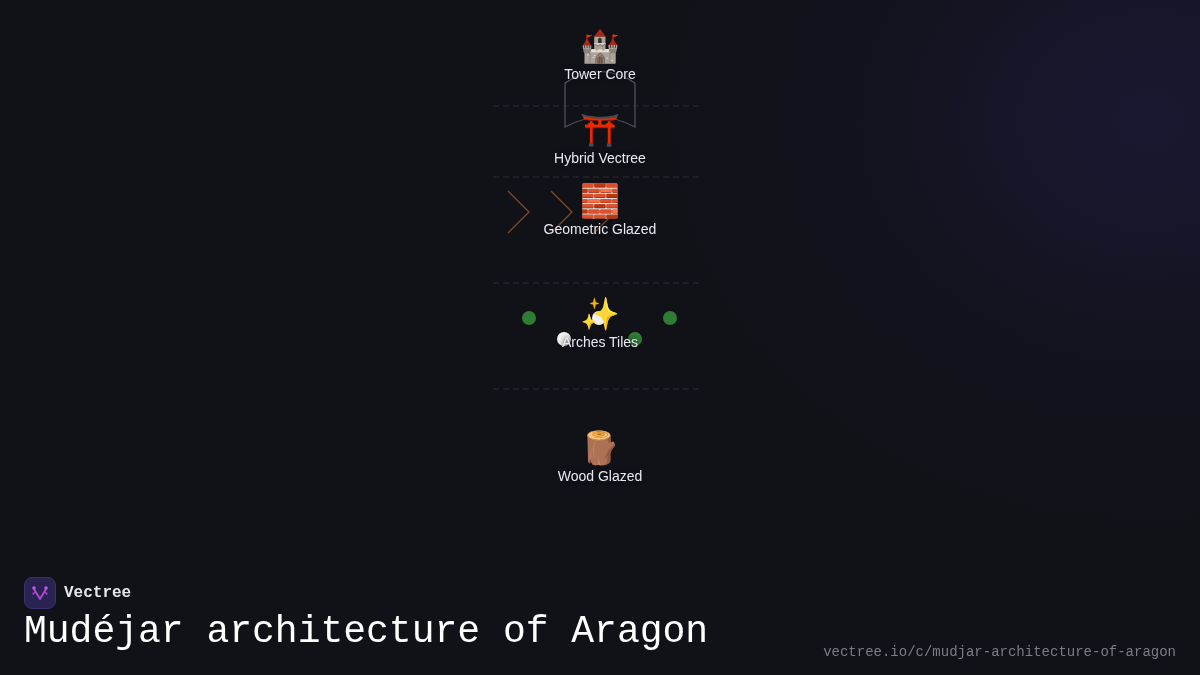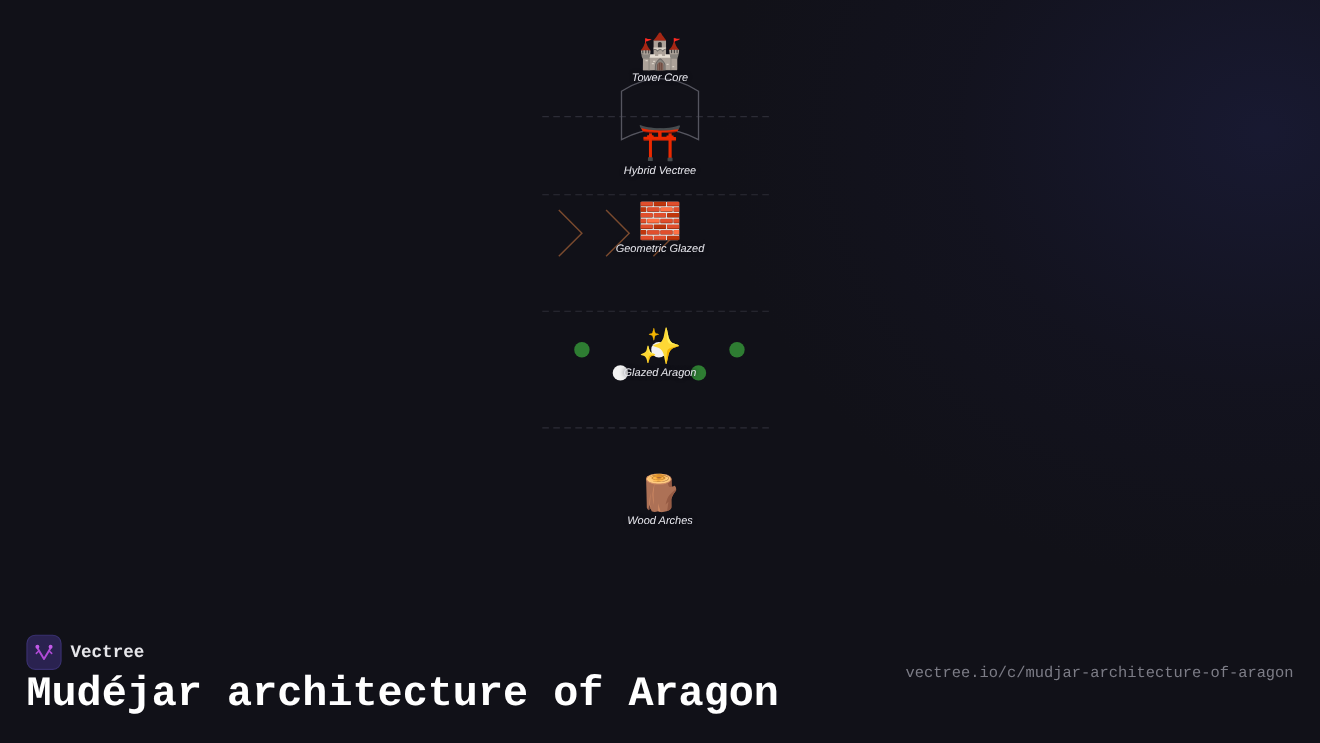--- a/index.html
+++ b/index.html
@@ -17,42 +17,41 @@
     .diagram svg { position: absolute; left: 0; top: 0; }
     .node {
       position: absolute; width: 140px; text-align: center;
       transform: translateX(-50%);
     }
     .node-icon {
       display: block; font-size: 32px; line-height: 36px; height: 36px;
       font-family: "DejaVu Sans", sans-serif;
     }
     .node-label {
-      display: block; font-size: 10px; color: #e8e8ee; margin-top: 2px;
+      display: block; font-size: 14px; color: #e8e8ee; margin-top: 2px;
       text-shadow: 0 0 4px #111118;
-      font-style: italic;
     }
     .brand {
       position: absolute; left: 24px; top: 577px; display: flex; align-items: center; gap: 8px;
     }
     .brand-logo {
       width: 32px; height: 32px; border-radius: 8px;
       background: #2a2250; border: 1px solid #3a3170;
       display: flex; align-items: center; justify-content: center; box-sizing: border-box;
     }
     .brand-name {
       font-family: "Liberation Mono", monospace; font-weight: bold; font-size: 16px; color: #e6e6ea;
     }
     .page-title {
       position: absolute; left: 24px; top: 610px;
-      font-family: "Liberation Mono", monospace; font-weight: bold; font-size: 38px; color: #ffffff;
+      font-family: "Liberation Mono", monospace; font-weight: normal; font-size: 38px; color: #ffffff;
       letter-spacing: 0px; white-space: nowrap;
     }
     .page-url {
-      position: absolute; right: 24px; top: 604px;
+      position: absolute; right: 24px; top: 644px;
       font-family: "Liberation Mono", monospace; font-size: 14px; color: #7c7c86; white-space: nowrap;
     }
   </style>
 </head>
 <body>
 
 <div class="bg-glow"></div>
 
 <div class="diagram">
   <svg width="1200" height="560" viewBox="0 0 1200 560">
@@ -91,26 +90,26 @@
     <span class="node-label">Hybrid Vectree</span>
   </div>
 
   <div class="node" style="left:600px; top:183px;">
     <span class="node-icon">🧱</span>
     <span class="node-label">Geometric Glazed</span>
   </div>
 
   <div class="node" style="left:600px; top:296px;">
     <span class="node-icon">✨</span>
-    <span class="node-label">Glazed Aragon</span>
+    <span class="node-label">Arches Tiles</span>
   </div>
 
   <div class="node" style="left:600px; top:430px;">
     <span class="node-icon">🪵</span>
-    <span class="node-label">Wood Arches</span>
+    <span class="node-label">Wood Glazed</span>
   </div>
 </div>
 
 <div class="brand">
   <div class="brand-logo">
     <svg width="18" height="18" viewBox="0 0 18 18">
       <path d="M3 5 L9 15 L15 5" fill="none" stroke="#b04ad6" stroke-width="1.8" stroke-linecap="round" stroke-linejoin="round"></path>
       <path d="M4 8 L2 10 M14 8 L16 10" fill="none" stroke="#b04ad6" stroke-width="1.4" stroke-linecap="round"></path>
       <circle cx="3" cy="4" r="1.8" fill="#c25ae8"></circle>
       <circle cx="15" cy="4" r="1.8" fill="#c25ae8"></circle>

